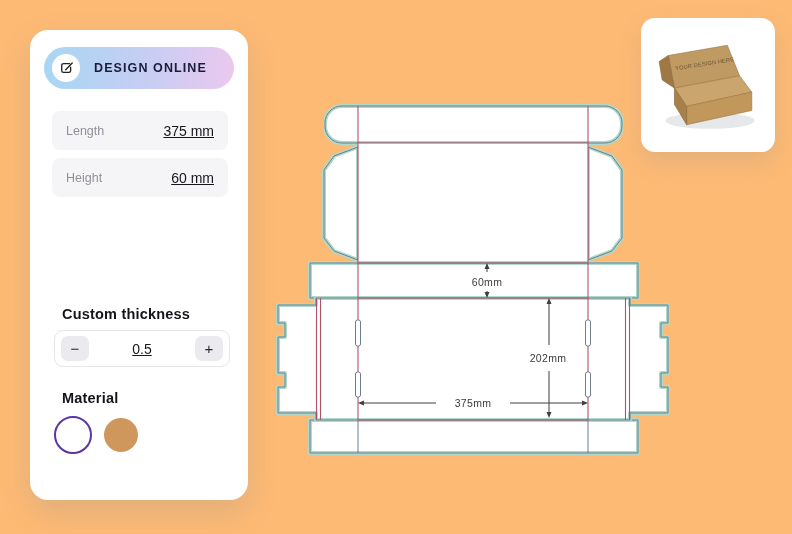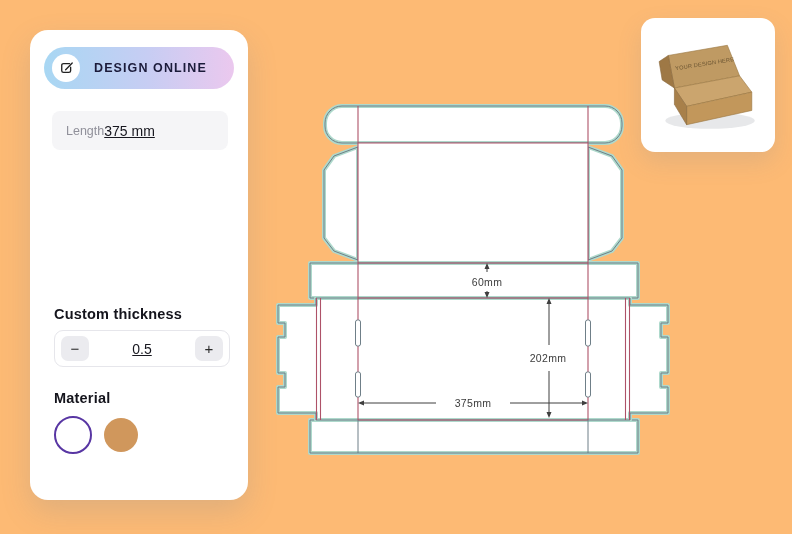--- a/index.html
+++ b/index.html
@@ -10,24 +10,24 @@
   .sidebar{position:absolute;left:30px;top:30px;width:218px;height:470px;background:#ffffff;
     border-radius:18px;box-shadow:0 12px 30px rgba(90,120,160,.18);}
   .cta{position:absolute;left:14px;top:17px;width:190px;height:42px;border:none;cursor:pointer;
     border-radius:21px;display:flex;align-items:center;gap:14px;padding:0 0 0 8px;box-sizing:border-box;
     background:linear-gradient(90deg,#a8d7f3 0%,#c7cdf3 55%,#ebc8ee 100%);}
   .cta-icon{width:28px;height:28px;border-radius:50%;background:#ffffff;display:flex;
     align-items:center;justify-content:center;flex:0 0 auto;}
   .cta-label{font-size:12.5px;font-weight:700;letter-spacing:1.1px;color:#1b1b3a;}
   .spec-rows{position:absolute;left:22px;top:81px;width:176px;}
   .spec-row{height:39px;background:#f5f5f7;border-radius:8px;margin-bottom:8px;display:flex;
-    align-items:center;justify-content:flex-start;padding:0 14px;box-sizing:border-box;cursor:pointer;}
+    align-items:center;justify-content:space-between;padding:0 14px;box-sizing:border-box;cursor:pointer;}
   .spec-label{font-size:12.5px;color:#90909a;}
   .spec-value{font-size:14px;color:#16161e;font-weight:500;text-decoration:underline;}
-  .section-title{position:absolute;left:24px;font-size:14.5px;font-weight:600;color:#14141c;letter-spacing:.2px;}
+  .section-title{position:absolute;left:32px;font-size:14.5px;font-weight:600;color:#14141c;letter-spacing:.2px;}
   .stepper{position:absolute;left:24px;top:300px;width:176px;height:37px;background:#fff;
     border:1px solid #e6e6eb;border-radius:9px;display:flex;align-items:center;
     justify-content:space-between;padding:0 6px;box-sizing:border-box;}
   .step-btn{width:28px;height:25px;background:#ebebef;border:none;border-radius:7px;cursor:pointer;
     font-size:15px;color:#2a2a2a;line-height:1;display:flex;align-items:center;justify-content:center;}
   .step-value{font-size:14px;color:#17171f;text-decoration:underline;}
   .swatches{position:absolute;left:24px;top:386px;display:flex;align-items:center;gap:12px;}
   .swatch-white{width:38px;height:38px;border-radius:50%;background:#ffffff;border:2px solid #5836a3;
     box-sizing:border-box;cursor:pointer;}
   .swatch-kraft{width:34px;height:34px;border-radius:50%;background:#d0975c;cursor:pointer;}
@@ -64,20 +64,24 @@
           <path d="M8.6 11 L16 3.4" fill="none" stroke="#222" stroke-width="1.5" stroke-linecap="round"></path>
         </svg>
       </span>
       <span class="cta-label">DESIGN ONLINE</span>
     </button>
 
     <div class="spec-rows">
       <div class="spec-row">
         <span class="spec-label">Length</span>
         <span class="spec-value">375 mm</span>
+      </div>
+      <div class="spec-row">
+        <span class="spec-label">Height</span>
+        <span class="spec-value">60 mm</span>
       </div>
     </div>
 
     <div class="section-title" style="top:276px;">Custom thickness</div>
 
     <div class="stepper">
       <button class="step-btn">−</button>
       <span class="step-value">0.5</span>
       <button class="step-btn">+</button>
     </div>

